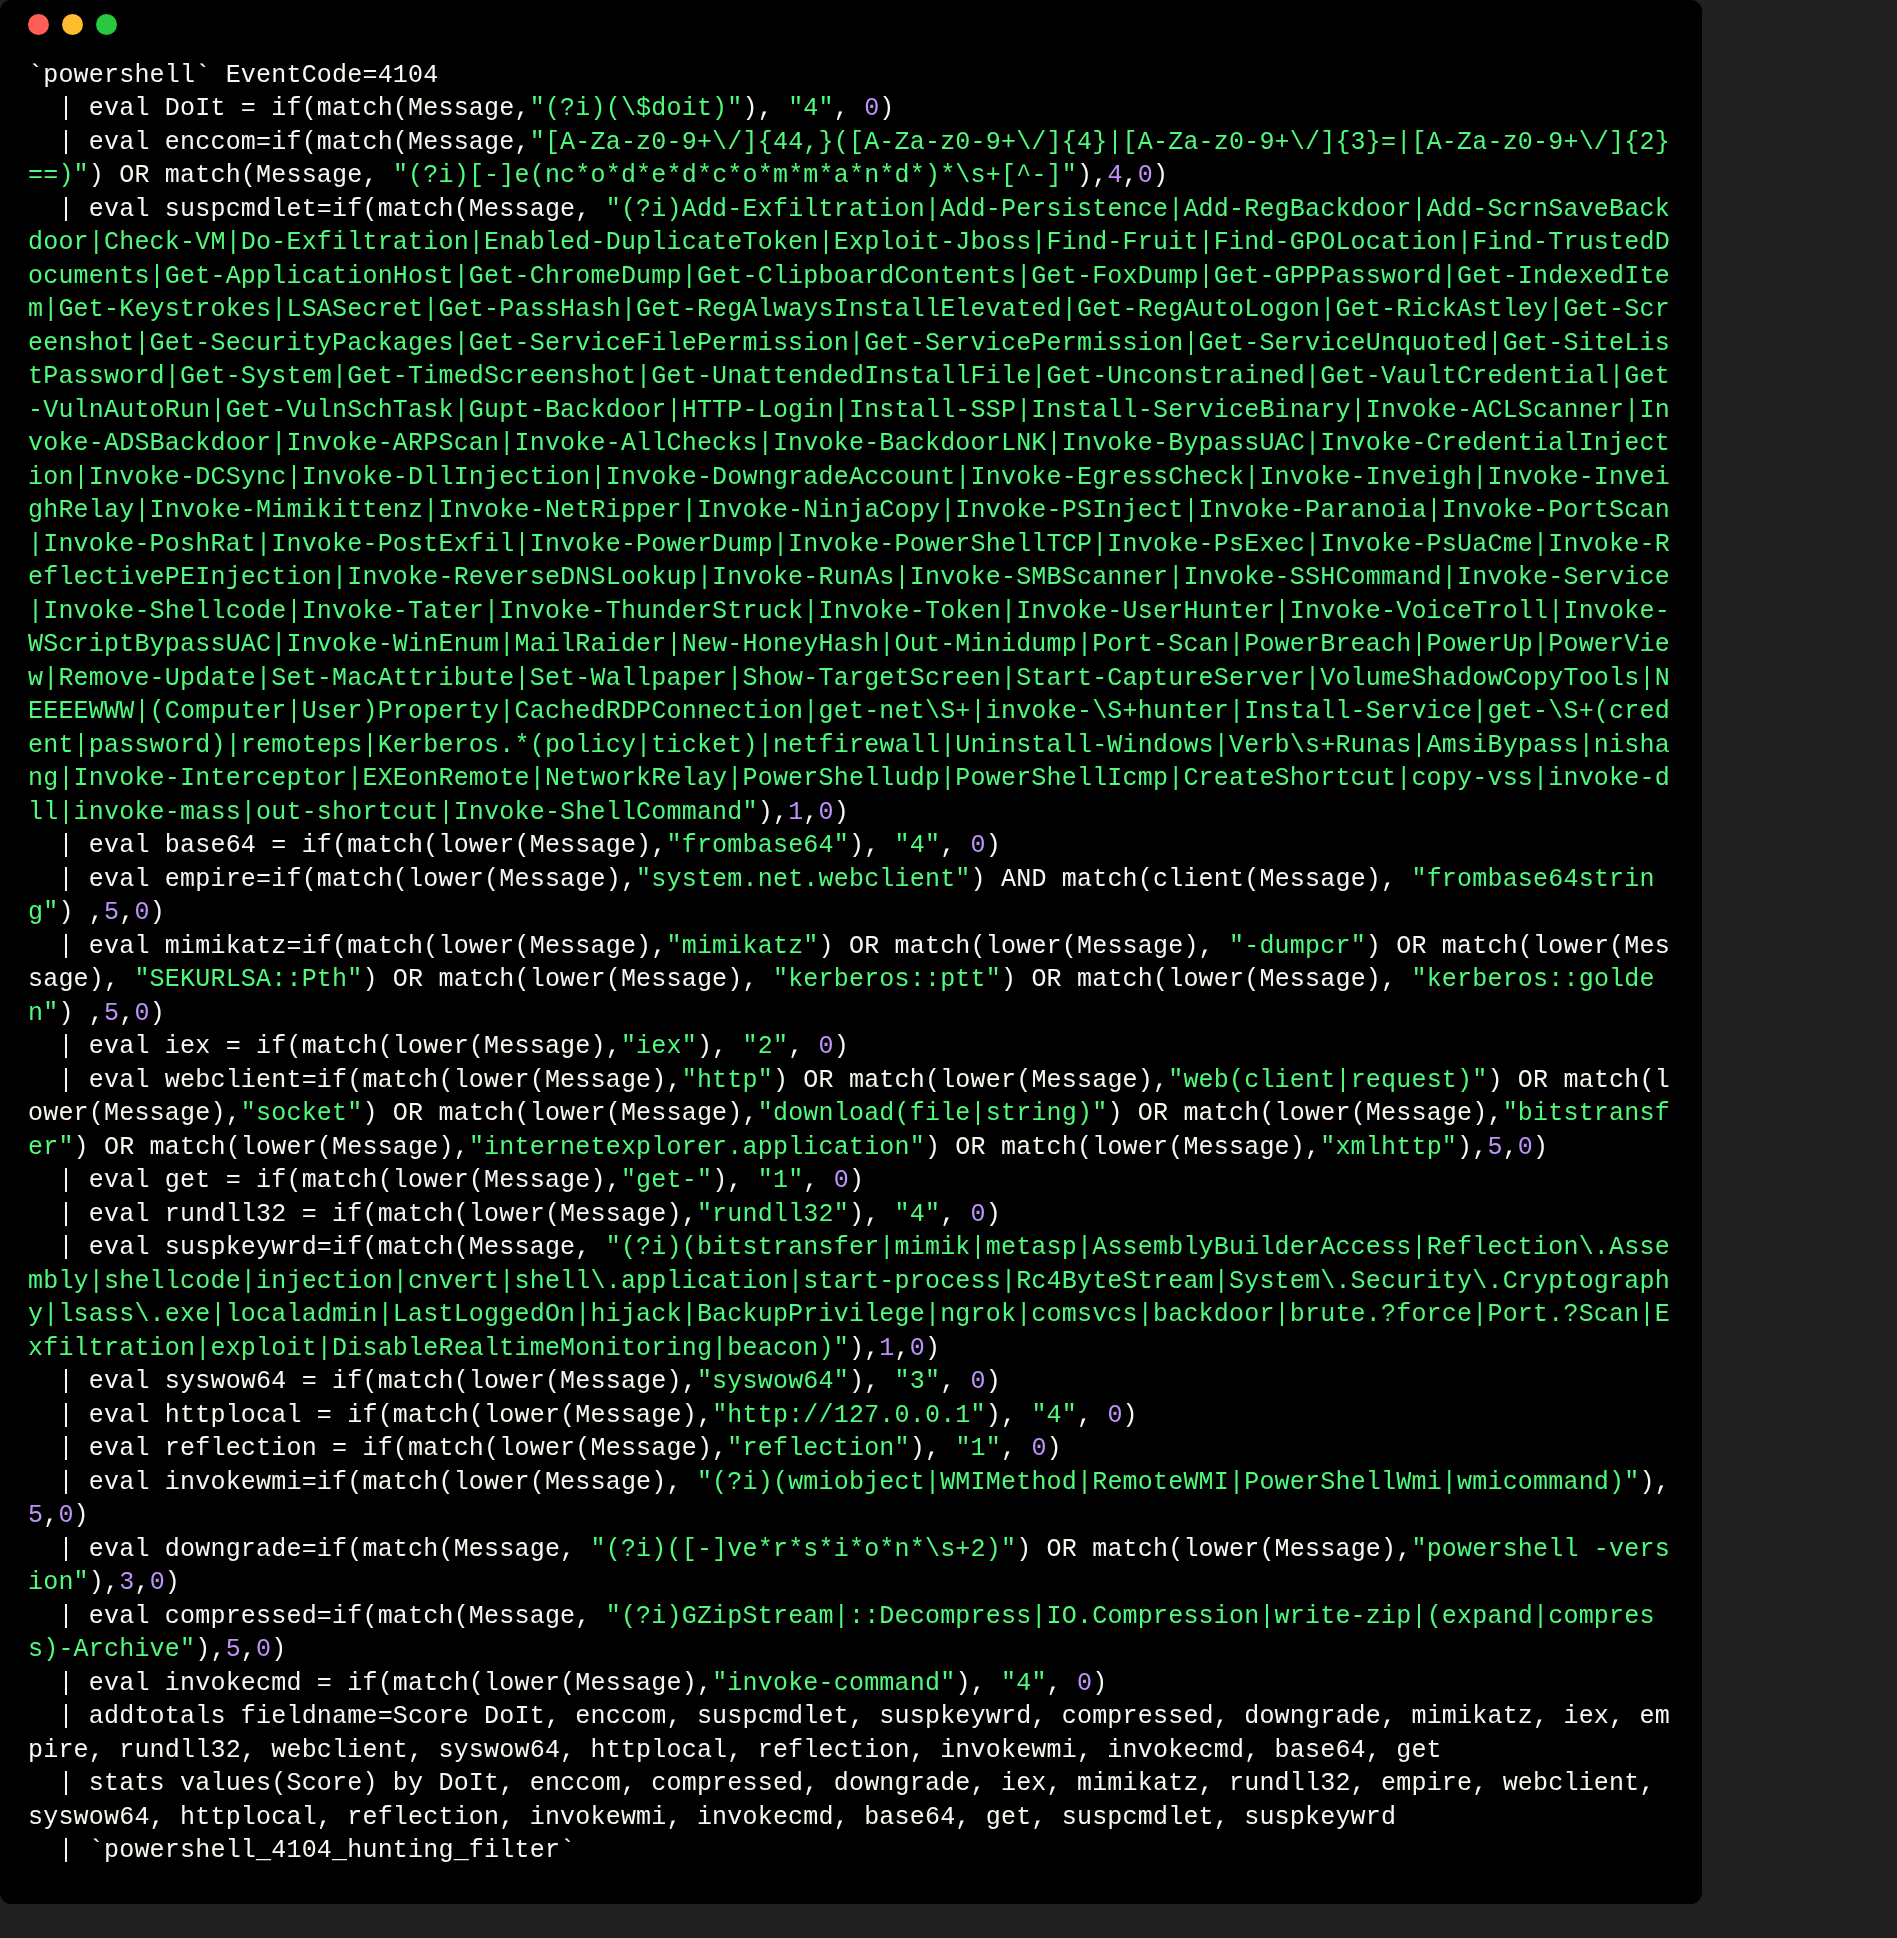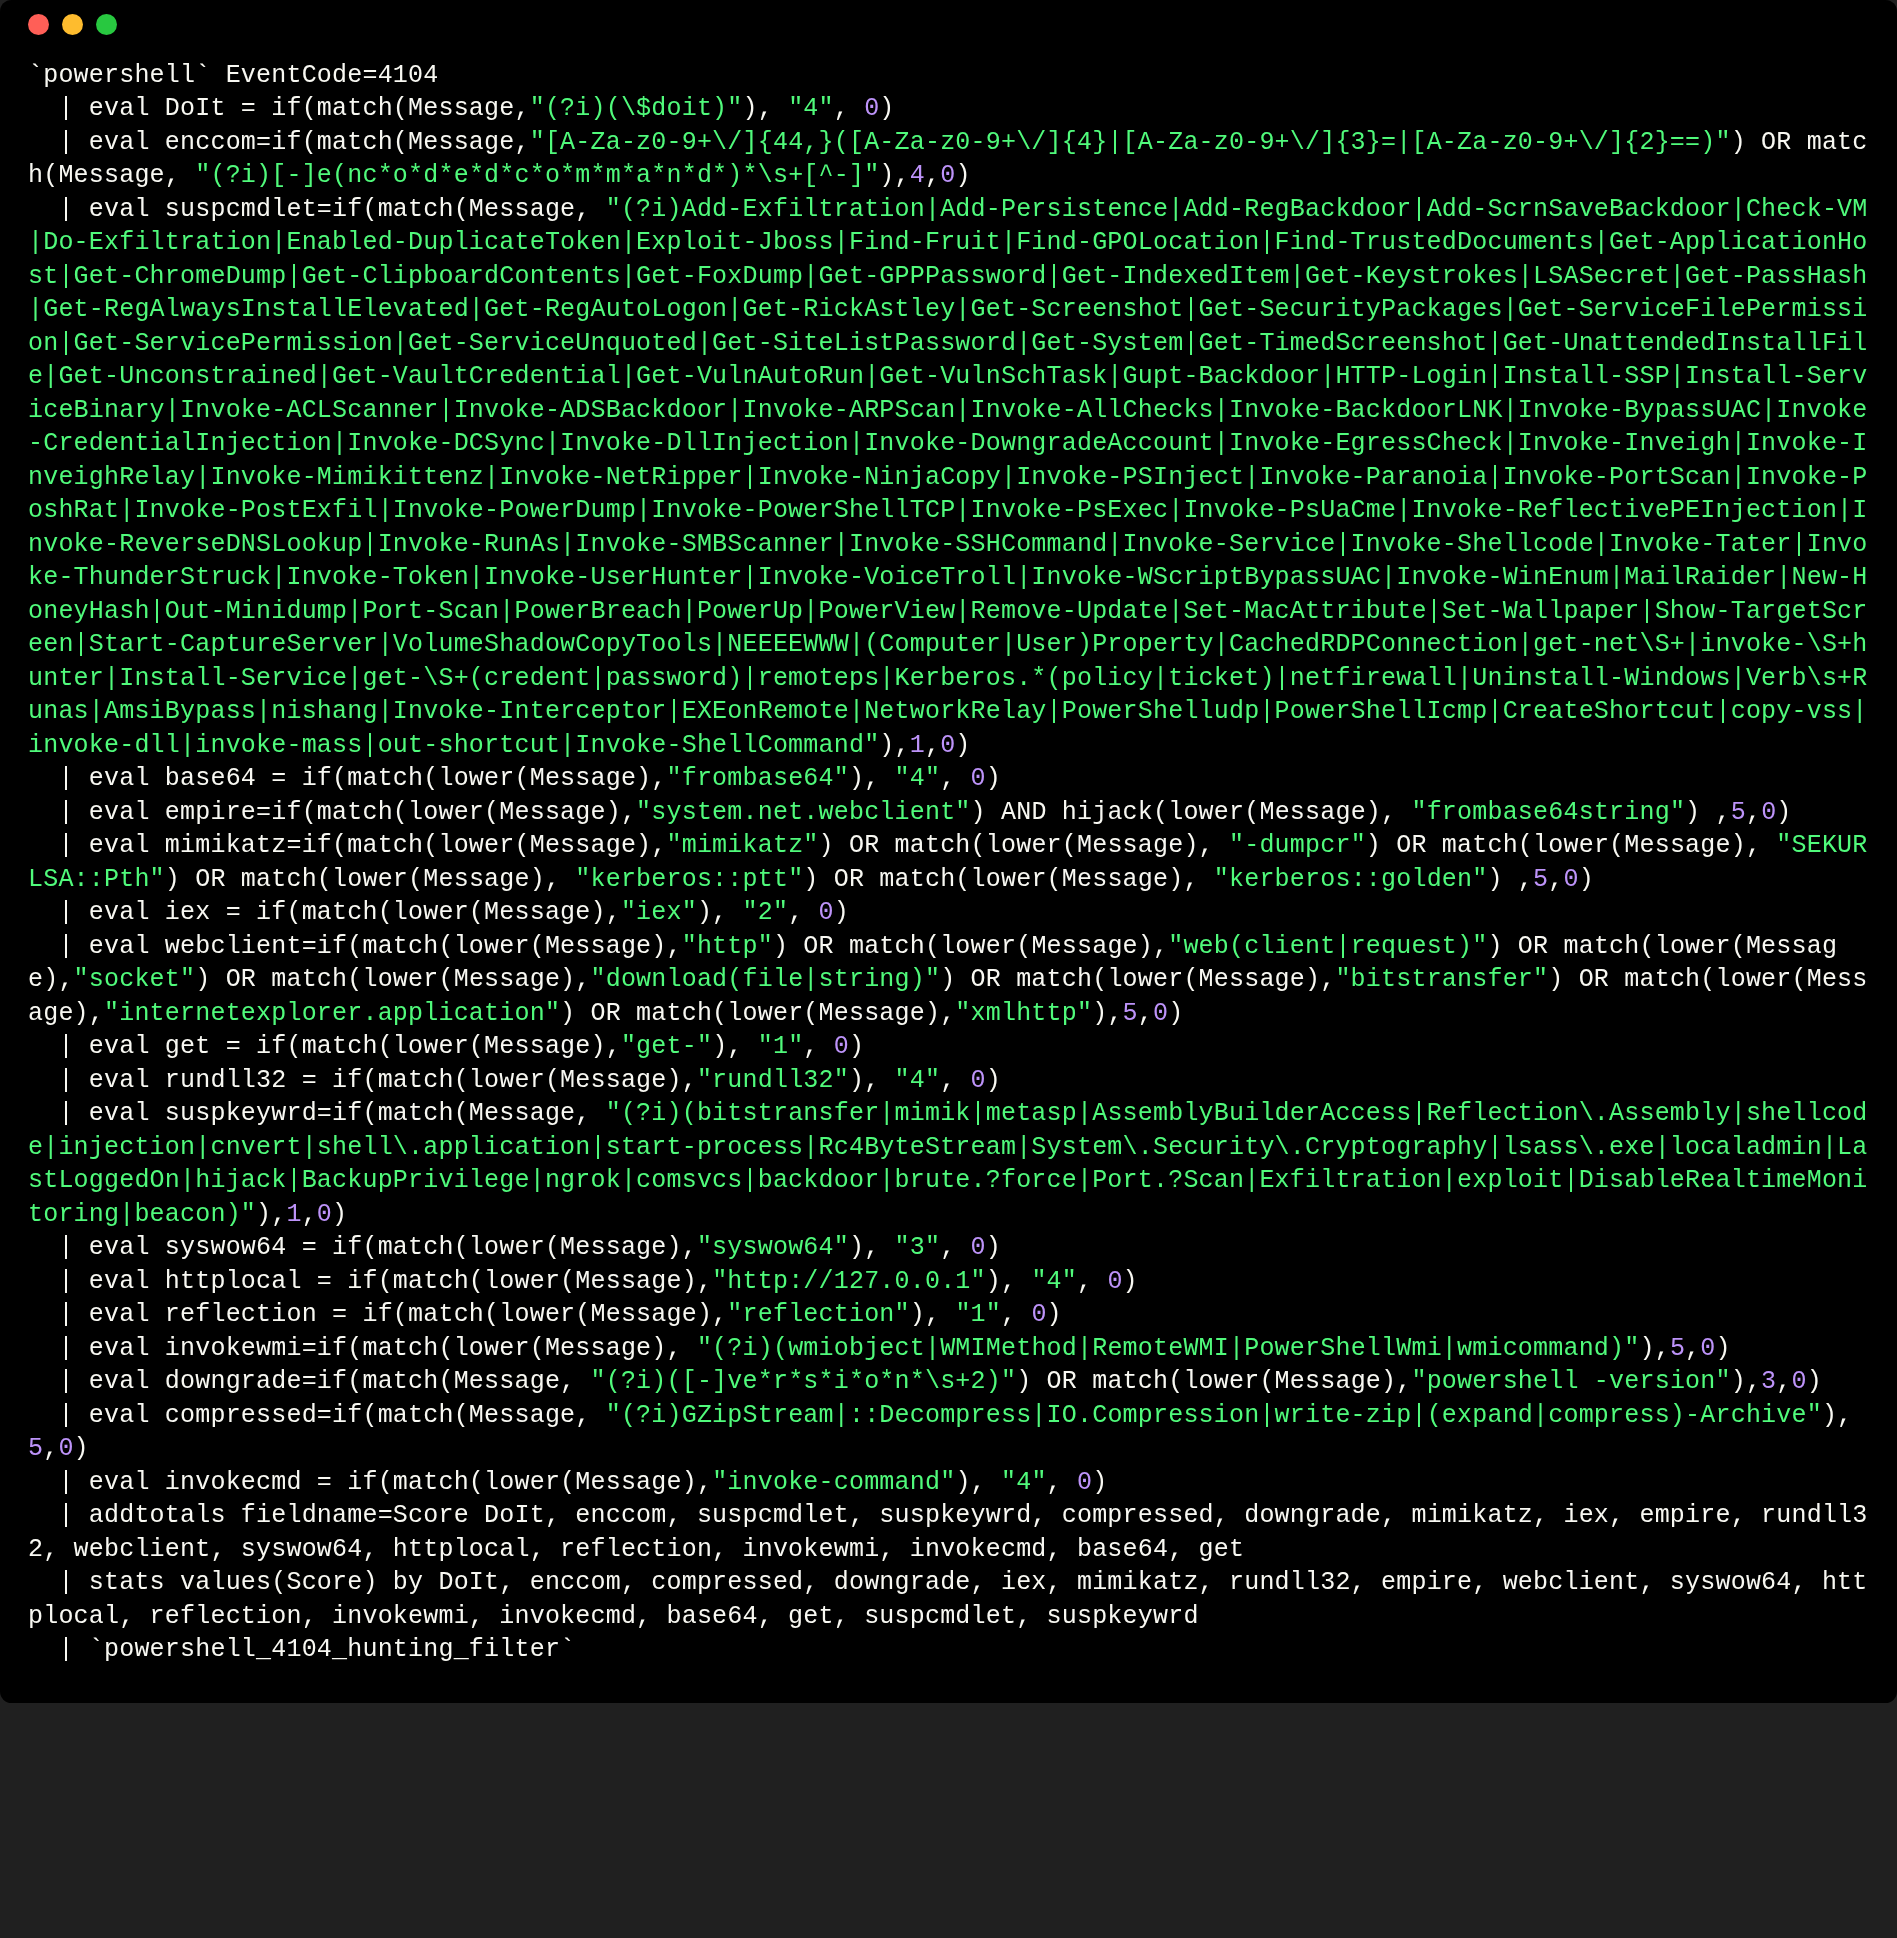--- a/index.html
+++ b/index.html
@@ -6,21 +6,21 @@
     margin: 0;
     padding: 0;
     background: #202020;
     font-family: ui-monospace, "SF Mono", "Menlo", "Consolas", "Liberation Mono", monospace;
   }
   .window {
     background: #000;
     border-radius: 11.4px;
     margin: 0;
     padding: 0 0 26.5px 0;
-    width: 1897px;
+    width: 1702px;
     box-sizing: border-box;
   }
   .titlebar {
     height: 49px;
     display: flex;
     align-items: center;
     padding-left: 28px;
     gap: 13.2px;
   }
   .dot {
@@ -51,21 +51,21 @@
   <div class="titlebar">
     <div class="dot red"></div>
     <div class="dot yellow"></div>
     <div class="dot green"></div>
   </div>
   <div class="code" id="code"><span class="p">`powershell` EventCode=4104
   | eval DoIt = if(match(Message,</span><span class="s">"(?i)(\$doit)"</span><span class="p">), </span><span class="s">"4"</span><span class="p">, </span><span class="n">0</span><span class="p">)
   | eval enccom=if(match(Message,</span><span class="s">"[A-Za-z0-9+\/]{44,}([A-Za-z0-9+\/]{4}|[A-Za-z0-9+\/]{3}=|[A-Za-z0-9+\/]{2}==)"</span><span class="p">) OR match(Message, </span><span class="s">"(?i)[-]e(nc*o*d*e*d*c*o*m*m*a*n*d*)*\s+[^-]"</span><span class="p">),</span><span class="n">4</span><span class="p">,</span><span class="n">0</span><span class="p">)
   | eval suspcmdlet=if(match(Message, </span><span class="s">"(?i)Add-Exfiltration|Add-Persistence|Add-RegBackdoor|Add-ScrnSaveBackdoor|Check-VM|Do-Exfiltration|Enabled-DuplicateToken|Exploit-Jboss|Find-Fruit|Find-GPOLocation|Find-TrustedDocuments|Get-ApplicationHost|Get-ChromeDump|Get-ClipboardContents|Get-FoxDump|Get-GPPPassword|Get-IndexedItem|Get-Keystrokes|LSASecret|Get-PassHash|Get-RegAlwaysInstallElevated|Get-RegAutoLogon|Get-RickAstley|Get-Screenshot|Get-SecurityPackages|Get-ServiceFilePermission|Get-ServicePermission|Get-ServiceUnquoted|Get-SiteListPassword|Get-System|Get-TimedScreenshot|Get-UnattendedInstallFile|Get-Unconstrained|Get-VaultCredential|Get-VulnAutoRun|Get-VulnSchTask|Gupt-Backdoor|HTTP-Login|Install-SSP|Install-ServiceBinary|Invoke-ACLScanner|Invoke-ADSBackdoor|Invoke-ARPScan|Invoke-AllChecks|Invoke-BackdoorLNK|Invoke-BypassUAC|Invoke-CredentialInjection|Invoke-DCSync|Invoke-DllInjection|Invoke-DowngradeAccount|Invoke-EgressCheck|Invoke-Inveigh|Invoke-InveighRelay|Invoke-Mimikittenz|Invoke-NetRipper|Invoke-NinjaCopy|Invoke-PSInject|Invoke-Paranoia|Invoke-PortScan|Invoke-PoshRat|Invoke-PostExfil|Invoke-PowerDump|Invoke-PowerShellTCP|Invoke-PsExec|Invoke-PsUaCme|Invoke-ReflectivePEInjection|Invoke-ReverseDNSLookup|Invoke-RunAs|Invoke-SMBScanner|Invoke-SSHCommand|Invoke-Service|Invoke-Shellcode|Invoke-Tater|Invoke-ThunderStruck|Invoke-Token|Invoke-UserHunter|Invoke-VoiceTroll|Invoke-WScriptBypassUAC|Invoke-WinEnum|MailRaider|New-HoneyHash|Out-Minidump|Port-Scan|PowerBreach|PowerUp|PowerView|Remove-Update|Set-MacAttribute|Set-Wallpaper|Show-TargetScreen|Start-CaptureServer|VolumeShadowCopyTools|NEEEEWWW|(Computer|User)Property|CachedRDPConnection|get-net\S+|invoke-\S+hunter|Install-Service|get-\S+(credent|password)|remoteps|Kerberos.*(policy|ticket)|netfirewall|Uninstall-Windows|Verb\s+Runas|AmsiBypass|nishang|Invoke-Interceptor|EXEonRemote|NetworkRelay|PowerShelludp|PowerShellIcmp|CreateShortcut|copy-vss|invoke-dll|invoke-mass|out-shortcut|Invoke-ShellCommand"</span><span class="p">),</span><span class="n">1</span><span class="p">,</span><span class="n">0</span><span class="p">)
   | eval base64 = if(match(lower(Message),</span><span class="s">"frombase64"</span><span class="p">), </span><span class="s">"4"</span><span class="p">, </span><span class="n">0</span><span class="p">)
-  | eval empire=if(match(lower(Message),</span><span class="s">"system.net.webclient"</span><span class="p">) AND hijack(lower(Message), </span><span class="s">"frombase64string"</span><span class="p">) ,</span><span class="n">5</span><span class="p">,</span><span class="n">0</span><span class="p">)
+  | eval empire=if(match(lower(Message),</span><span class="s">"system.net.webclient"</span><span class="p">) AND match(client(Message), </span><span class="s">"frombase64string"</span><span class="p">) ,</span><span class="n">5</span><span class="p">,</span><span class="n">0</span><span class="p">)
   | eval mimikatz=if(match(lower(Message),</span><span class="s">"mimikatz"</span><span class="p">) OR match(lower(Message), </span><span class="s">"-dumpcr"</span><span class="p">) OR match(lower(Message), </span><span class="s">"SEKURLSA::Pth"</span><span class="p">) OR match(lower(Message), </span><span class="s">"kerberos::ptt"</span><span class="p">) OR match(lower(Message), </span><span class="s">"kerberos::golden"</span><span class="p">) ,</span><span class="n">5</span><span class="p">,</span><span class="n">0</span><span class="p">)
   | eval iex = if(match(lower(Message),</span><span class="s">"iex"</span><span class="p">), </span><span class="s">"2"</span><span class="p">, </span><span class="n">0</span><span class="p">)
   | eval webclient=if(match(lower(Message),</span><span class="s">"http"</span><span class="p">) OR match(lower(Message),</span><span class="s">"web(client|request)"</span><span class="p">) OR match(lower(Message),</span><span class="s">"socket"</span><span class="p">) OR match(lower(Message),</span><span class="s">"download(file|string)"</span><span class="p">) OR match(lower(Message),</span><span class="s">"bitstransfer"</span><span class="p">) OR match(lower(Message),</span><span class="s">"internetexplorer.application"</span><span class="p">) OR match(lower(Message),</span><span class="s">"xmlhttp"</span><span class="p">),</span><span class="n">5</span><span class="p">,</span><span class="n">0</span><span class="p">)
   | eval get = if(match(lower(Message),</span><span class="s">"get-"</span><span class="p">), </span><span class="s">"1"</span><span class="p">, </span><span class="n">0</span><span class="p">)
   | eval rundll32 = if(match(lower(Message),</span><span class="s">"rundll32"</span><span class="p">), </span><span class="s">"4"</span><span class="p">, </span><span class="n">0</span><span class="p">)
   | eval suspkeywrd=if(match(Message, </span><span class="s">"(?i)(bitstransfer|mimik|metasp|AssemblyBuilderAccess|Reflection\.Assembly|shellcode|injection|cnvert|shell\.application|start-process|Rc4ByteStream|System\.Security\.Cryptography|lsass\.exe|localadmin|LastLoggedOn|hijack|BackupPrivilege|ngrok|comsvcs|backdoor|brute.?force|Port.?Scan|Exfiltration|exploit|DisableRealtimeMonitoring|beacon)"</span><span class="p">),</span><span class="n">1</span><span class="p">,</span><span class="n">0</span><span class="p">)
   | eval syswow64 = if(match(lower(Message),</span><span class="s">"syswow64"</span><span class="p">), </span><span class="s">"3"</span><span class="p">, </span><span class="n">0</span><span class="p">)
   | eval httplocal = if(match(lower(Message),</span><span class="s">"http://127.0.0.1"</span><span class="p">), </span><span class="s">"4"</span><span class="p">, </span><span class="n">0</span><span class="p">)
   | eval reflection = if(match(lower(Message),</span><span class="s">"reflection"</span><span class="p">), </span><span class="s">"1"</span><span class="p">, </span><span class="n">0</span><span class="p">)
   | eval invokewmi=if(match(lower(Message), </span><span class="s">"(?i)(wmiobject|WMIMethod|RemoteWMI|PowerShellWmi|wmicommand)"</span><span class="p">),</span><span class="n">5</span><span class="p">,</span><span class="n">0</span><span class="p">)

